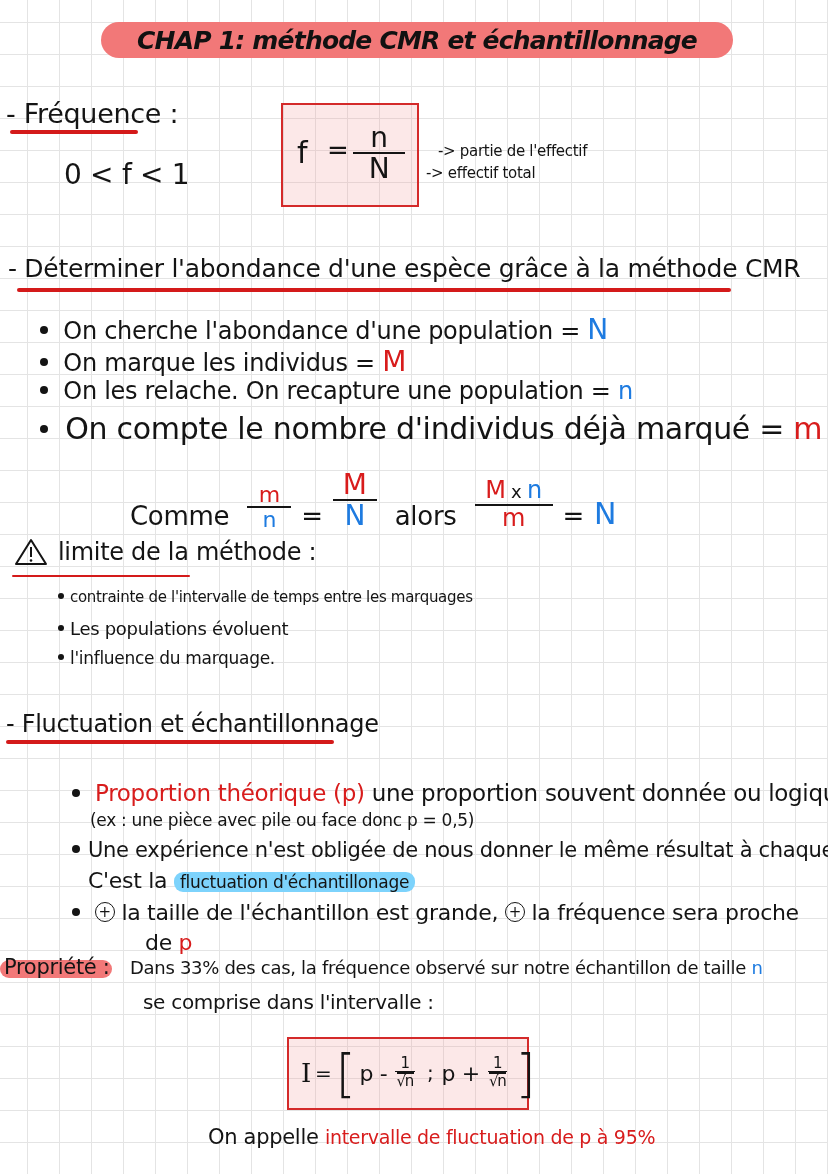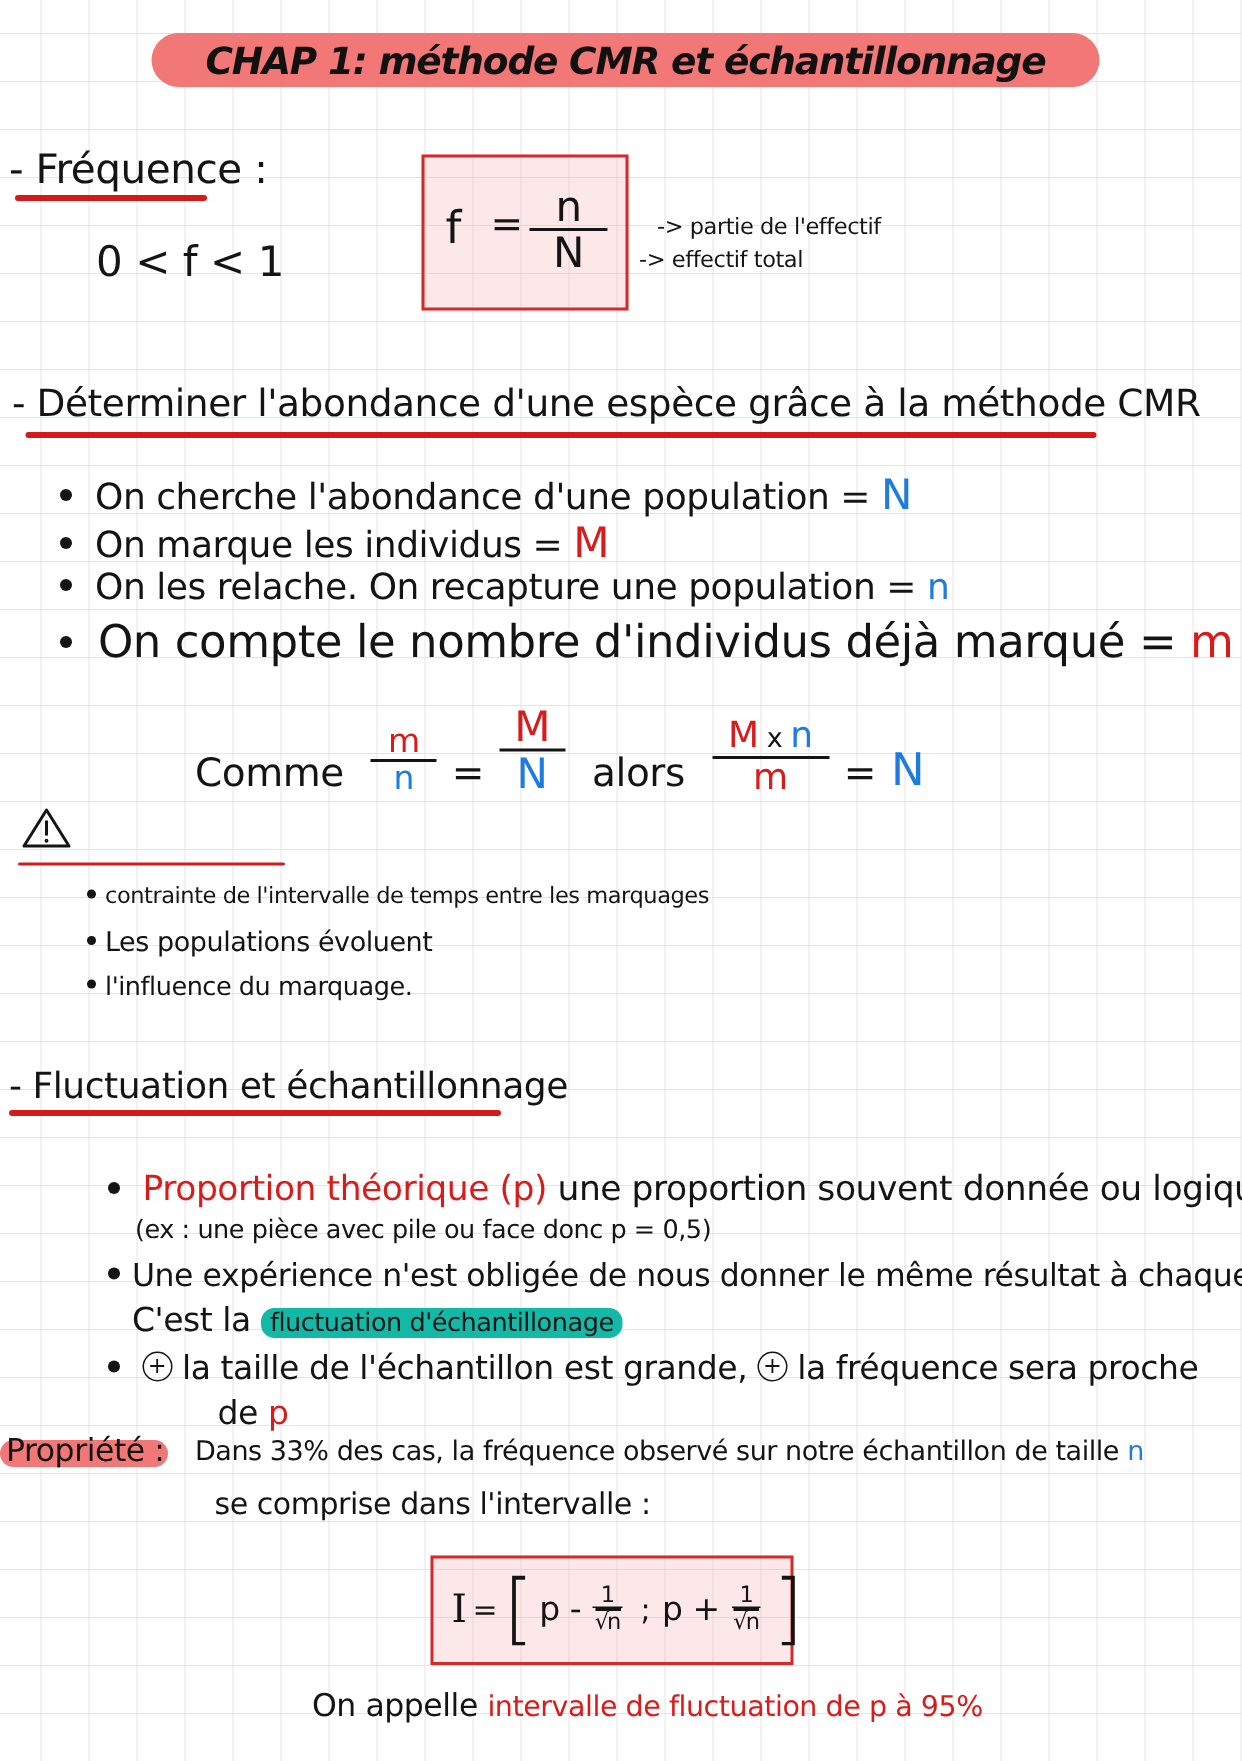--- a/index.html
+++ b/index.html
@@ -43,21 +43,21 @@
   .bullet::before {
     content: ""; display: inline-block; width: 8px; height: 8px; border-radius: 50%;
     background: #141414; margin-right: 8px; vertical-align: middle; position: relative; top: -2px;
   }
   .bullet-sm::before {
     content: ""; display: inline-block; width: 6px; height: 6px; border-radius: 50%;
     background: #141414; margin-right: 6px; vertical-align: middle; position: relative; top: -2px;
   }
 
   .hl {
-    background: #14b8a6; border-radius: 9px; padding: 0 6px; margin-top: 39px;
+    background: #7dd3fc; border-radius: 9px; padding: 0 6px; margin-top: 39px;
   }
   .plus-circle {
     display: inline-flex; align-items: center; justify-content: center;
     width: 18px; height: 18px; border: 1.6px solid #141414; border-radius: 50%;
     font-size: 15px; line-height: 1; vertical-align: middle; position: relative; top: -2px;
   }
   .warn-icon { display: inline-block; vertical-align: middle; }
   .sqrt { border-top: 1.5px solid #141414; padding: 0 1px; }
   .sqrt::before { content: "√"; margin-right: -1px; }
 </style>
@@ -120,20 +120,21 @@
   <span>=</span>
   <span class="blue" style="font-size:30px;">N</span>
 </div>
 
 <div class="abs hand" style="left:14px; top:538px; font-size:24px; display:flex; align-items:center; gap:10px;">
   <svg class="warn-icon" width="34" height="28" viewBox="0 0 34 28">
     <path d="M17 2 L32 26 L2 26 Z" fill="none" stroke="#141414" stroke-width="2" stroke-linejoin="round"></path>
     <line x1="17" y1="9" x2="17" y2="19" stroke="#141414" stroke-width="2"></line>
     <circle cx="17" cy="22.5" r="1.3" fill="#141414"></circle>
   </svg>
+  <span>limite de la méthode :</span>
 </div>
 <div class="ul-thin" style="left:12px; top:575px; width:178px;"></div>
 
 <div class="abs hand bullet-sm" style="left:58px; top:588px; font-size:15px;">contrainte de l'intervalle de temps entre les marquages</div>
 <div class="abs hand bullet-sm" style="left:58px; top:618px; font-size:18px;">Les populations évoluent</div>
 <div class="abs hand bullet-sm" style="left:58px; top:648px; font-size:17px;">l'influence du marquage.</div>
 
 <div class="abs hand" style="left:6px; top:710px; font-size:24px;">- Fluctuation et échantillonnage</div>
 <div class="ul-red" style="left:6px; top:740px; width:328px;"></div>
 

